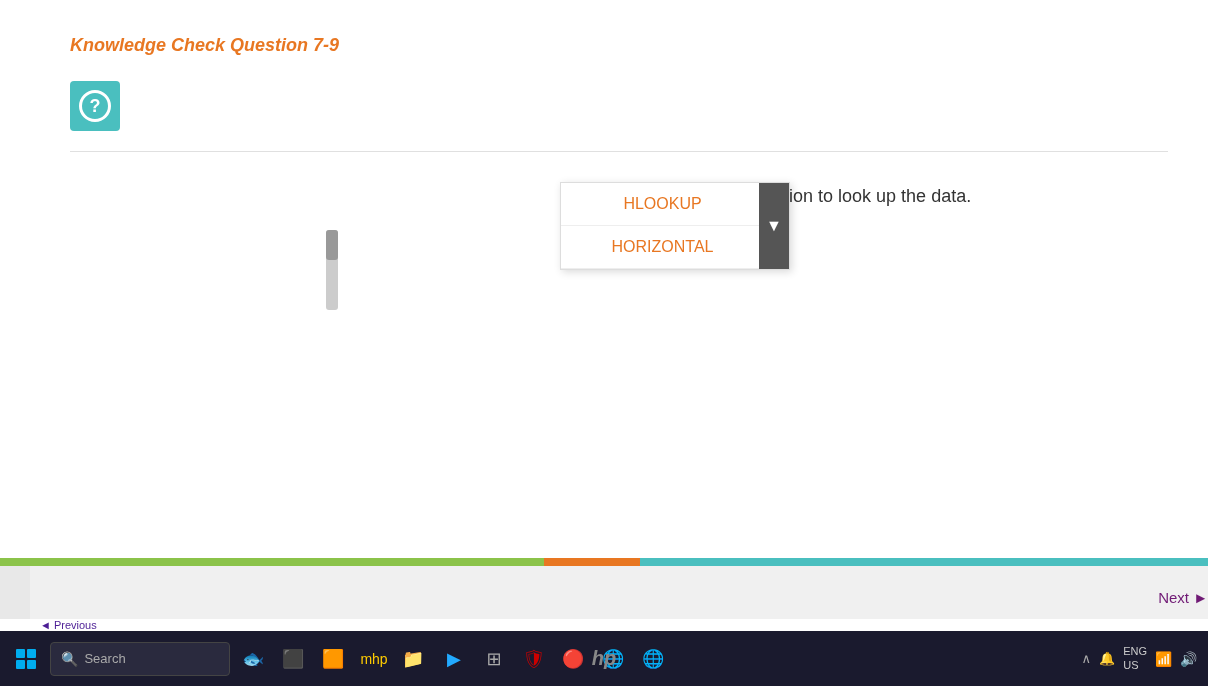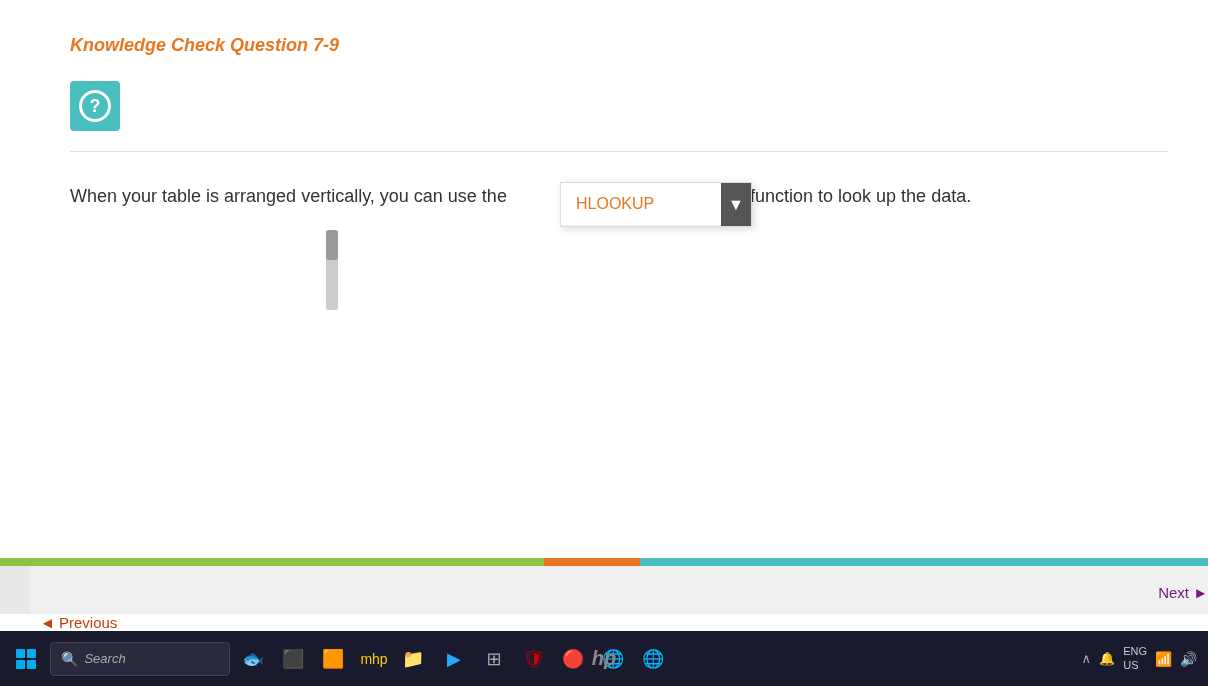--- a/index.html
+++ b/index.html
@@ -120,25 +120,26 @@
       color: #333;
       line-height: 1.6;
       margin-bottom: 20px;
     }
 
     
     .dropdown-container {
       position: absolute;
       left: 490px;
       top: 0px;
-      width: 192px;
+      width: 230px;
       background: white;
       border: 1px solid #ddd;
       box-shadow: 2px 2px 8px rgba(0,0,0,0.15);
       z-index: 10;
+      text-align: center;
     }
 
     .dropdown-arrow-area {
       background: #555;
       width: 30px;
       position: absolute;
       right: 0;
       top: 0;
       bottom: 0;
       display: flex;
@@ -212,22 +213,22 @@
       left: 0;
       right: 0;
       display: flex;
       align-items: center;
       justify-content: space-between;
       padding: 0 40px;
       background: white;
     }
 
     .prev-button {
-      color: #c2410c;
-      font-size: 15px;
+      color: #4c1d95;
+      font-size: 11px;
       cursor: pointer;
       display: flex;
       align-items: center;
       gap: 3px;
       text-decoration: none;
       text-align: center;
     }
 
     .next-button {
       color: #701a75;
@@ -287,21 +288,20 @@
       padding: 4px 10px;
       gap: 6px;
       cursor: pointer;
       width: 180px;
       height: 34px;
     }
 
     .search-text {
       color: #aaa;
       font-size: 13px;
-      font-style: italic;
     }
 
     .taskbar-icon {
       width: 32px;
       height: 32px;
       display: flex;
       align-items: center;
       justify-content: center;
       cursor: pointer;
       font-size: 18px;
@@ -368,24 +368,24 @@
     <div class="question-title">Knowledge Check Question 7-9</div>
 
     <div class="instruction-box">
       <div class="question-icon">
         <div class="question-icon-inner">?</div>
       </div>
     </div>
 
     <div class="question-area">
 
-      <div class="question-text">When your table is arranged vertically, you can use the</div>
 
       <div class="dropdown-container">
         <div class="dropdown-option hlookup">HLOOKUP</div>
+        <div class="dropdown-option horizontal">HORIZONTAL</div>
         <div class="dropdown-arrow-area">▼</div>
       </div>
 
       <div class="question-right">function to look up the data.</div>
 
     </div>
 
   </div>
 
   <div class="progress-area">

